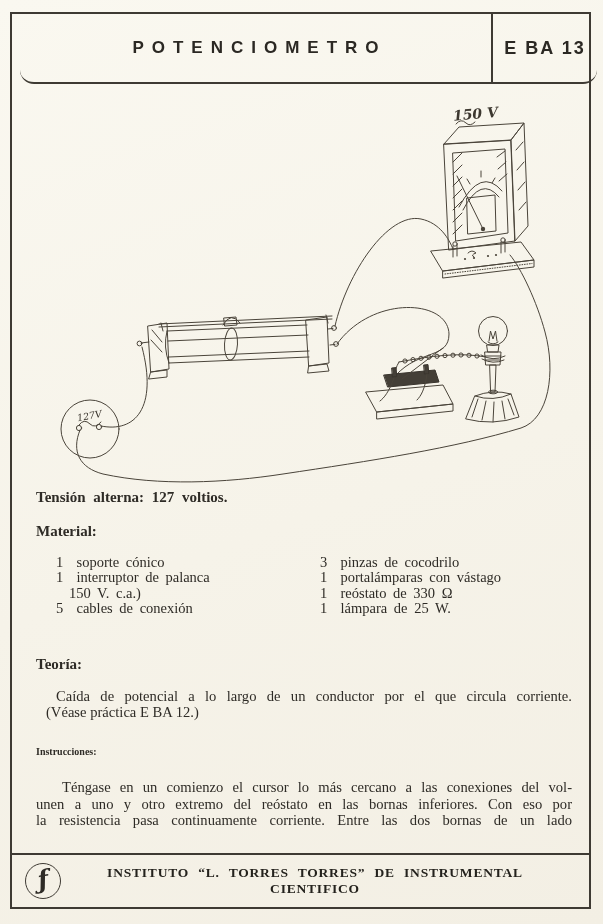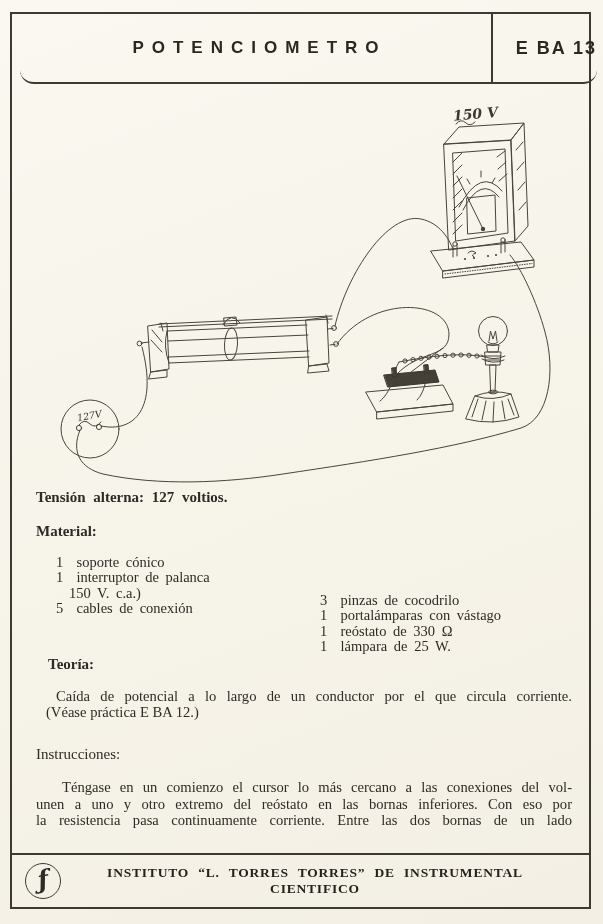--- a/index.html
+++ b/index.html
@@ -2,44 +2,44 @@
 <html><head>
 <meta charset="utf-8">
 <style>
   html,body{margin:0;padding:0;}
   body{width:603px;height:924px;overflow:hidden;background:#e9e6dc;}
   .page{position:relative;width:603px;height:924px;background:linear-gradient(160deg,#faf8f0 0%,#f6f3e9 55%,#f3efe4 100%);font-family:"Liberation Serif",serif;color:#2e2b26;}
   .frame{position:absolute;left:10px;top:12px;width:581px;height:897px;border:2px solid #3e3a33;box-sizing:border-box;}
   .header{position:absolute;left:8px;top:0;width:100%;height:70px;border-bottom:2px solid #3e3a33;box-sizing:border-box;display:flex;border-radius:14px;}
   .header-title-cell{flex:1;display:flex;align-items:center;justify-content:center;}
   .header-title{font-family:"Liberation Sans",sans-serif;font-weight:bold;font-size:17px;letter-spacing:8px;padding-left:8px;color:#2b2823;}
-  .header-code-cell{width:106px;border-left:2px solid #3e3a33;box-sizing:border-box;display:flex;align-items:center;justify-content:flex-end;}
+  .header-code-cell{width:106px;border-left:2px solid #3e3a33;box-sizing:border-box;display:flex;align-items:center;justify-content:center;}
   .header-code{font-family:"Liberation Sans",sans-serif;font-weight:bold;font-size:18px;letter-spacing:2px;color:#2b2823;}
   .footer{position:absolute;left:0;bottom:0;width:100%;height:54px;border-top:2px solid #3e3a33;box-sizing:border-box;display:flex;align-items:center;}
   .logo-circle{width:36px;height:36px;border:1.6px solid #3e3a33;border-radius:50%;margin-left:13px;display:flex;align-items:center;justify-content:center;box-sizing:border-box;}
   .logo-glyph{font-family:"DejaVu Serif",serif;font-style:italic;font-weight:bold;font-size:25px;line-height:1;transform:rotate(-10deg) translateY(-2px);color:#2e2b26;}
   .institute{flex:1;text-align:center;font-weight:bold;font-size:13.5px;letter-spacing:0.8px;word-spacing:5px;color:#24221d;padding-right:20px;}
   .diagram{position:absolute;left:10px;top:84px;width:583px;height:400px;}
   .diagram path,.diagram circle,.diagram ellipse{fill:none;stroke:#4a443a;stroke-width:1;stroke-linecap:round;stroke-linejoin:round;}
   .diagram .fill-dark{fill:#443f37;stroke:#3a352e;}
   .diagram .dot{fill:#4a443a;stroke:none;}
   .diagram text{fill:#3c372f;stroke:none;font-family:"DejaVu Serif",serif;font-style:italic;}
   .txt{position:absolute;line-height:1.05;}
   .tension{left:36px;top:490px;font-size:15px;font-weight:bold;word-spacing:4px;}
   .mat-heading{left:36px;top:524px;font-size:15px;font-weight:bold;}
   .mat-col{position:absolute;top:555px;font-size:14.5px;word-spacing:3px;}
   .mat-col div{white-space:pre;line-height:15.4px;}
   .mat-left{left:56px;}
-  .mat-right{left:320px;margin-top:38px;}
+  .mat-right{left:320px;}
   .mat-cont{padding-left:13px;}
-  .teo-heading{left:36px;top:657px;font-size:15px;font-weight:bold;margin-left:12px;}
+  .teo-heading{left:36px;top:657px;font-size:15px;font-weight:bold;}
   .teoria-par{left:46px;top:689px;width:526px;font-size:14.6px;}
   .teoria-par .l1{text-align:justify;text-align-last:justify;text-indent:10px;line-height:15.6px;}
   .teoria-par .l2{line-height:15.6px;}
-  .ins-heading{left:36px;top:747px;font-size:15px;font-weight:normal;}
+  .ins-heading{left:36px;top:747px;font-size:10px;font-weight:bold;}
   .instr-par{left:36px;top:779px;width:536px;font-size:14.6px;}
   .instr-par div{text-align:justify;text-align-last:justify;line-height:16.5px;}
   .instr-par .first{text-indent:26px;}
 </style>
 </head>
 <body>
 
 <div class="page">
   <div class="frame">
     <div class="header">

